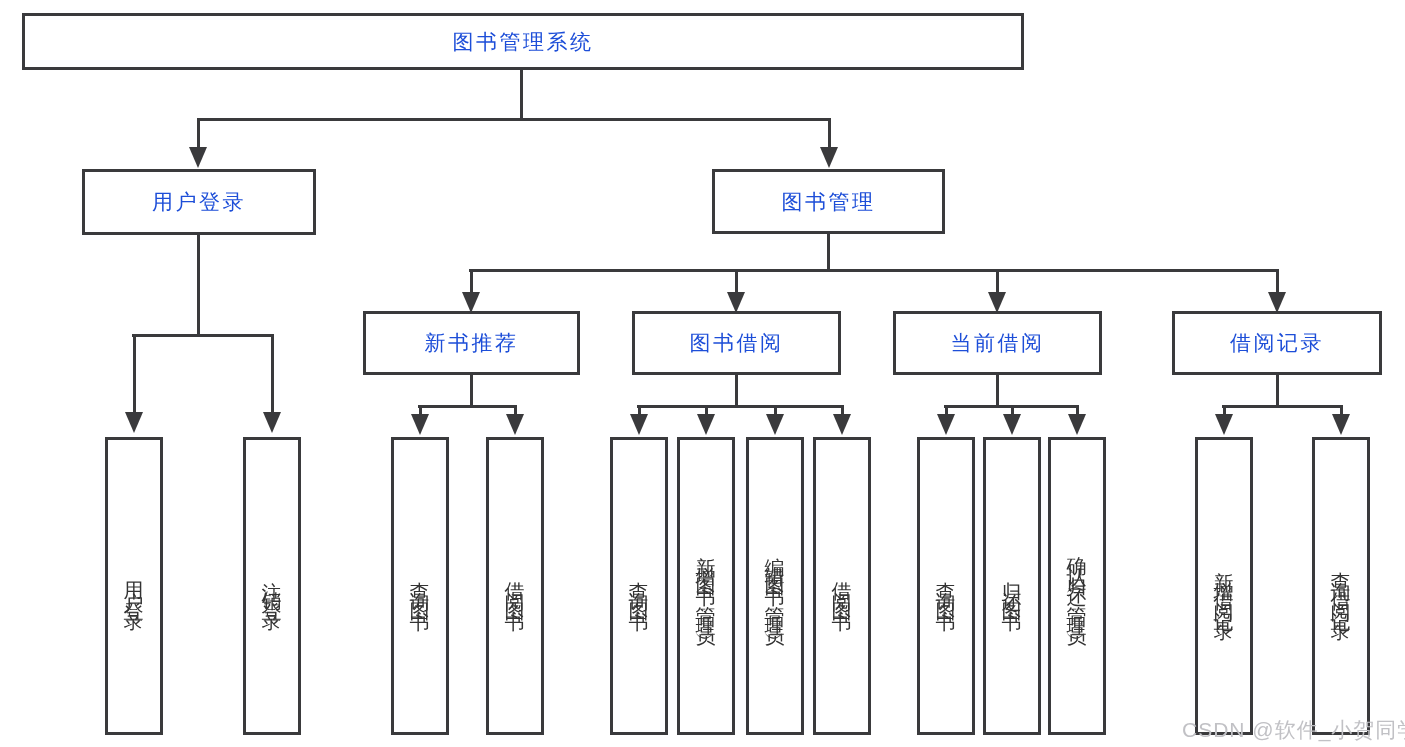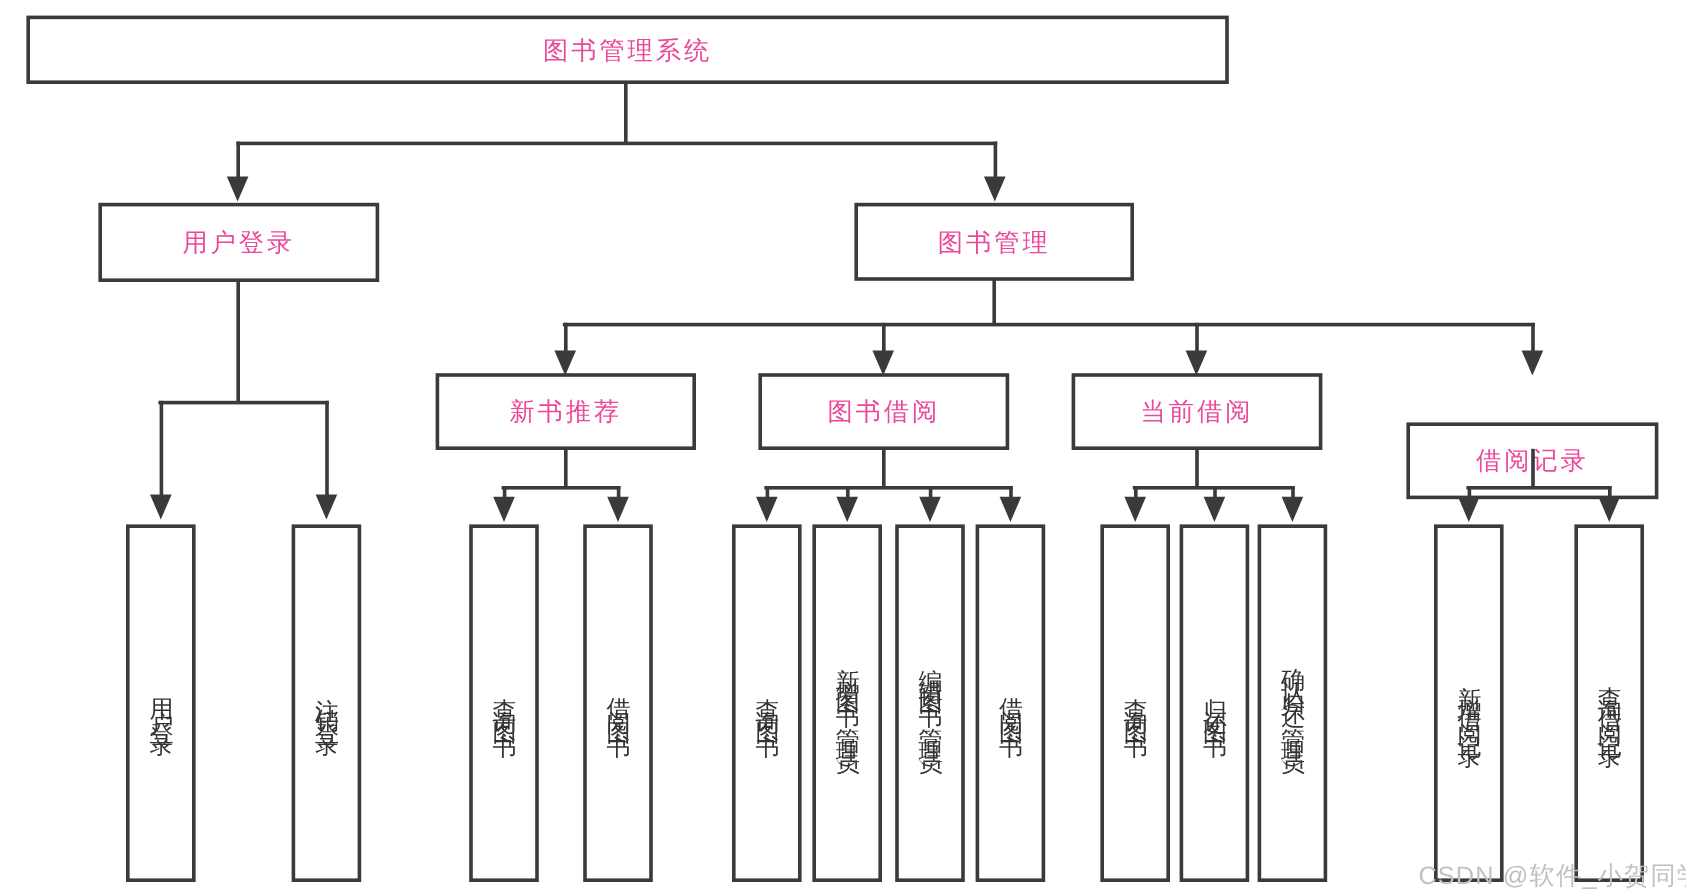--- a/index.html
+++ b/index.html
@@ -16,21 +16,21 @@
     border:3px solid #3a3a3c;
     background:#ffffff;
     display:flex;
     align-items:center;
     justify-content:center;
     color:#333333;
   }
   .hlabel{
     font-size:21px;
     letter-spacing:2.5px;
-    color:#ec4899;
+    color:#1d4ed8;
     white-space:nowrap;
   }
   .vnode{
     position:absolute;
     box-sizing:border-box;
     border:3px solid #3a3a3c;
     background:#ffffff;
     width:58px;height:298px;
     top:437px;
     display:flex;
@@ -85,21 +85,21 @@
 
   <div class="node" style="left:363px;top:311px;width:217px;height:64px;">
     <span class="hlabel">新书推荐</span>
   </div>
   <div class="node" style="left:893px;top:311px;width:209px;height:64px;">
     <span class="hlabel">当前借阅</span>
   </div>
   <div class="node" style="left:632px;top:311px;width:209px;height:64px;">
     <span class="hlabel">图书借阅</span>
   </div>
-  <div class="node" style="left:1172px;top:311px;width:210px;height:64px;margin-top:41px;">
+  <div class="node" style="left:1172px;top:311px;width:210px;height:64px;">
     <span class="hlabel">借阅记录</span>
   </div>
 
   <div class="vnode" style="left:105px;">
     <span class="vlabel">用户登录</span>
   </div>
   <div class="vnode" style="left:243px;">
     <span class="vlabel">注销登录</span>
   </div>
 

